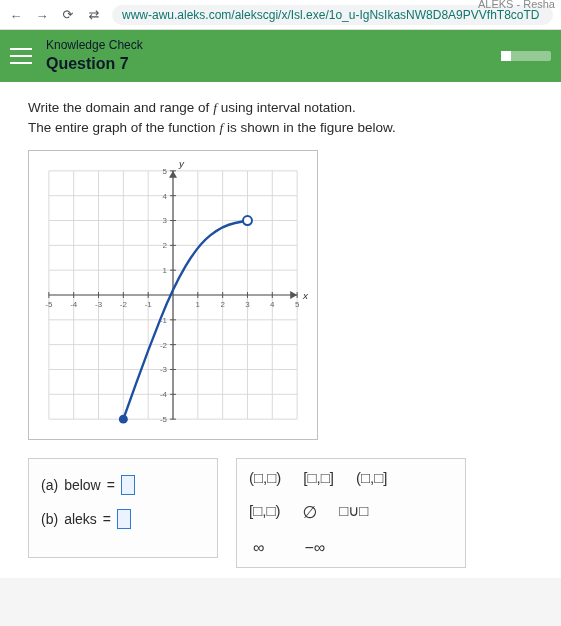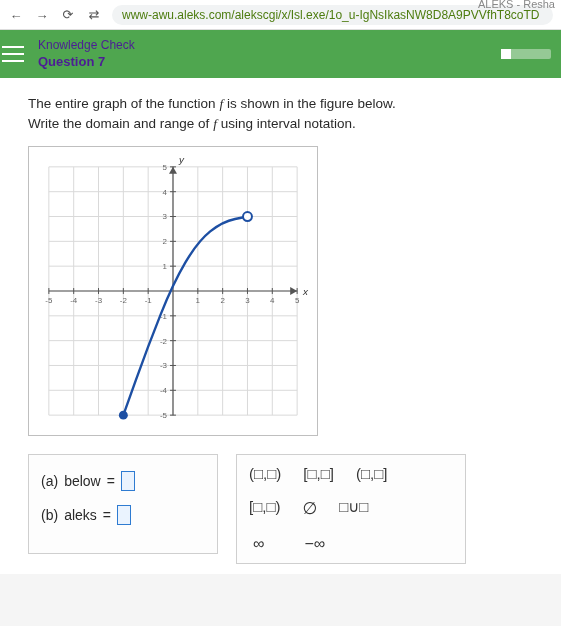--- a/index.html
+++ b/index.html
@@ -22,45 +22,45 @@
     font-size: 13px;
     color: #444;
   }
   .browser-bar .nav-btn { width:16px; text-align:center; color:#555; }
   .url-box {
     flex:1;
     background:#f1f3f4;
     border-radius:12px;
     padding:3px 10px;
     font-size:12px;
-    color:#4d7c0f;
+    color:#0f766e;
     white-space:nowrap;
     overflow:hidden;
   }
   .tab-hint {
     position:absolute;
     top:-2px; right:6px;
     font-size:11px; color:#888;
   }
   .green-bar {
     background:#4fa64f;
-    color:#4c1d95;
+    color:#0f172a;
     display:flex;
     align-items:center;
-    padding:8px 2px;
+    padding:8px 10px;
     position:relative;
   }
   .hamburger {
     width:22px; height:16px;
     display:flex; flex-direction:column; justify-content:space-between;
     margin-right:14px;
   }
   .hamburger div { height:2px; background:#fff; }
   .kc-titles { font-size:12px; line-height:1.3; }
-  .kc-titles .q { font-weight:bold; font-size:13px; }
+  .kc-titles .q { font-weight:bold; font-size:16px; }
   .progress {
     position:absolute; right:10px; top:50%; transform:translateY(-50%);
     width:50px; height:10px; background:rgba(255,255,255,.4); border-radius:2px;
   }
   .progress > div { width:20%; height:100%; background:#fff; }
   .content {
     background:#fff;
     padding:18px 16px 10px 28px;
     font-size:13.5px;
     color:#2a2a2a;
@@ -122,24 +122,24 @@
   </div>
   <div class="progress">
       <div></div>
     </div>
 </div>
 
 <div class="content">
 
   <div class="prompt">
     <p>
-      <span>The entire graph of the function </span><em>f</em><span> is shown in the figure below.</span>
+      <span>Write the domain and range of </span><em>f</em><span> using interval notation.</span>
     </p>
     <p>
-      <span>Write the domain and range of </span><em>f</em><span> using interval notation.</span>
+      <span>The entire graph of the function </span><em>f</em><span> is shown in the figure below.</span>
     </p>
   </div>
 
   <div class="graph-wrap">
     <svg class="graph" width="290" height="290" viewBox="0 0 290 290">
       <g id="grid">
           <line x1="20" x2="20" y1="270" y2="20" stroke="#d9d9d9"></line>
           <line x1="45" x2="45" y1="270" y2="20" stroke="#d9d9d9"></line>
           <line x1="70" x2="70" y1="270" y2="20" stroke="#d9d9d9"></line>
           <line x1="95" x2="95" y1="270" y2="20" stroke="#d9d9d9"></line>

